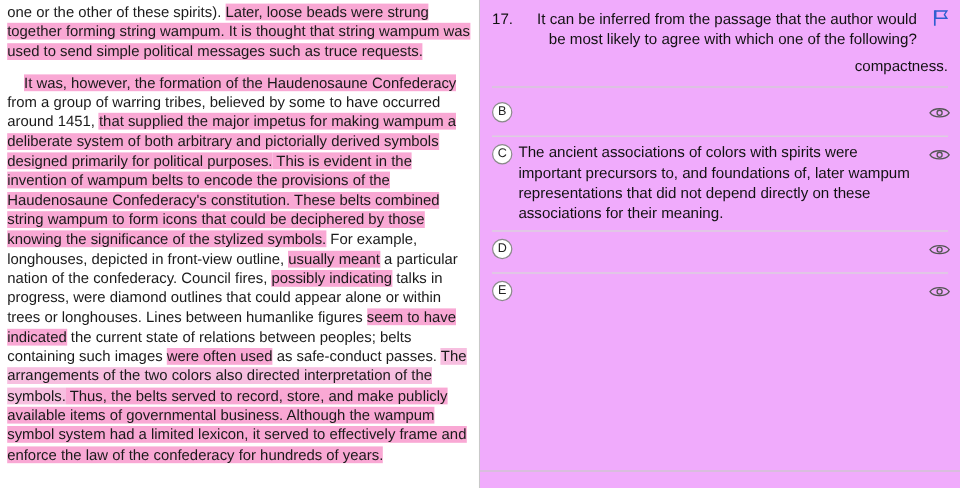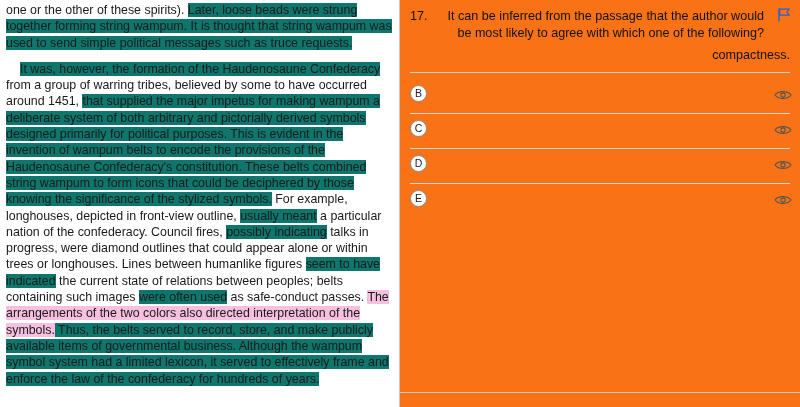--- a/index.html
+++ b/index.html
@@ -25,34 +25,34 @@
     line-height: 16.3px;
     color: #1a1a1a;
     background: #ffffff;
     overflow: hidden;
     position: relative;
   }
   .passage-pane p { margin: 0 0 10px 0; }
   .passage-pane p.indent { text-indent: 14px; }
 
   
-  .hl-y { background: #0f766e; margin-top: 40px; }
+  .hl-y { background: #f9a8d4; margin-top: 40px; }
   .hl-p { background: #f7bfe0; }
 
   .vdiv {
     width: 1px;
     background: #c9c9c9;
     height: 407px;
   }
 
   
   .question-pane {
     width: 400px;
     height: 407px;
-    background: #f97316;
+    background: #f0abfc;
     position: relative;
     padding: 0;
   }
   .q-header {
     display: flex;
     align-items: flex-start;
     padding: 8px 10px 0 10px;
   }
   .q-num {
     font-size: 12.6px;
@@ -180,20 +180,21 @@
           <div class="eye-btn"><svg width="18" height="12" viewBox="0 0 18 12" aria-hidden="true">
               <path d="M1 6 C4 1.5, 14 1.5, 17 6 C14 10.5, 4 10.5, 1 6 Z" fill="none" stroke="#555" stroke-width="1.1"></path>
               <circle cx="9" cy="6" r="2.1" fill="none" stroke="#555" stroke-width="1.1"></circle>
             </svg></div>
         </div>
         <div class="choice-sep"></div>
         <div class="choice">
           <div class="choice-letter">
             <span class="letter-circle">C</span>
           </div>
+          <div class="choice-text">The ancient associations of colors with spirits were important precursors to, and foundations of, later wampum representations that did not depend directly on these associations for their meaning.</div>
           <div class="eye-btn"><svg width="18" height="12" viewBox="0 0 18 12" aria-hidden="true">
               <path d="M1 6 C4 1.5, 14 1.5, 17 6 C14 10.5, 4 10.5, 1 6 Z" fill="none" stroke="#555" stroke-width="1.1"></path>
               <circle cx="9" cy="6" r="2.1" fill="none" stroke="#555" stroke-width="1.1"></circle>
             </svg></div>
         </div>
         <div class="choice-sep"></div>
         <div class="choice">
           <div class="choice-letter">
             <span class="letter-circle">D</span>
           </div>

